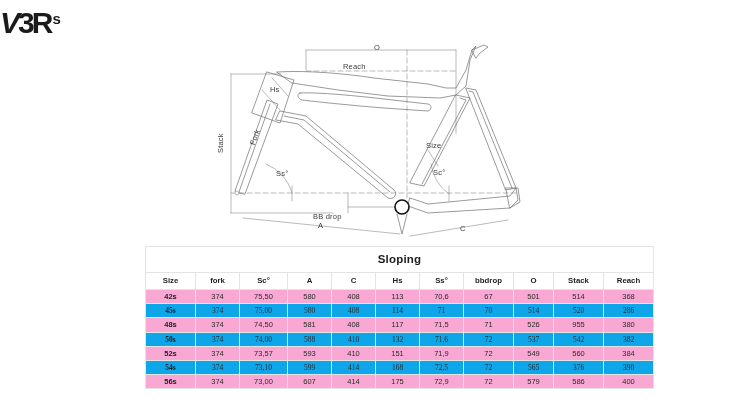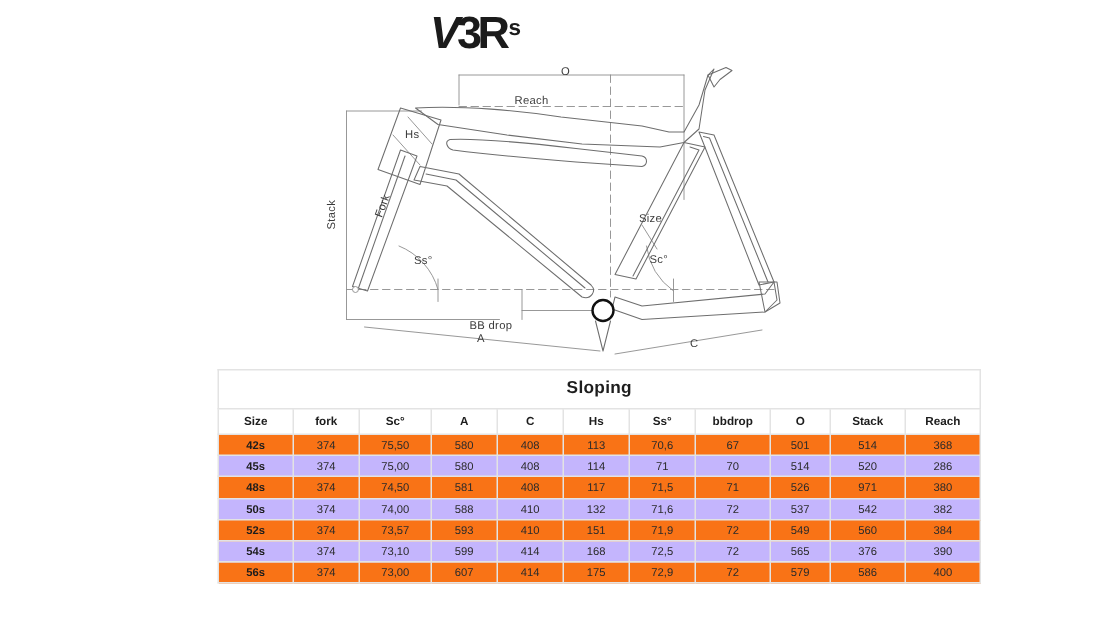--- a/index.html
+++ b/index.html
@@ -15,21 +15,21 @@
     font-family: "Liberation Sans", sans-serif;
     color: #231f20;
   }
 
   
   #logo-wrap {
     position: absolute;
     left: 0;
     top: 2px;
     width: 634px;
-    text-align: center;
+    text-align: left;
     height: 36px;
     text-decoration: underline;
   }
   #logo {
     display: inline-block;
     font-family: "Liberation Sans", sans-serif;
     font-size: 30px;
     font-weight: 700;
     letter-spacing: -0.5px;
     color: #1b1b1b;
@@ -96,22 +96,22 @@
     letter-spacing: 0.2px;
     color: #1d1d1d;
   }
   #geo-table thead.hdr th {
     font-weight: 700;
     font-size: 7.8px;
     height: 16px;
     line-height: 16px;
     color: #1d1d1d;
   }
-  #geo-table tbody tr.odd td { background: #f97316; }
-  #geo-table tbody tr.even td { background: #c4b5fd; }
+  #geo-table tbody tr.odd td { background: #f9a8d4; }
+  #geo-table tbody tr.even td { background: #0ea5e9; font-family: Liberation Serif, serif; }
   #geo-table tbody td.sizecell {
     font-weight: 700;
     color: #1d1d1d;
   }
 </style>
 </head>
 <body>
 
 <div id="logo-wrap">
   <span id="logo">
@@ -289,21 +289,21 @@
     <tr class="odd">
       <td class="sizecell">48s</td>
       <td>374</td>
       <td>74,50</td>
       <td>581</td>
       <td>408</td>
       <td>117</td>
       <td>71,5</td>
       <td>71</td>
       <td>526</td>
-      <td>971</td>
+      <td>955</td>
       <td>380</td>
     </tr>
     <tr class="even">
       <td class="sizecell">50s</td>
       <td>374</td>
       <td>74,00</td>
       <td>588</td>
       <td>410</td>
       <td>132</td>
       <td>71,6</td>

